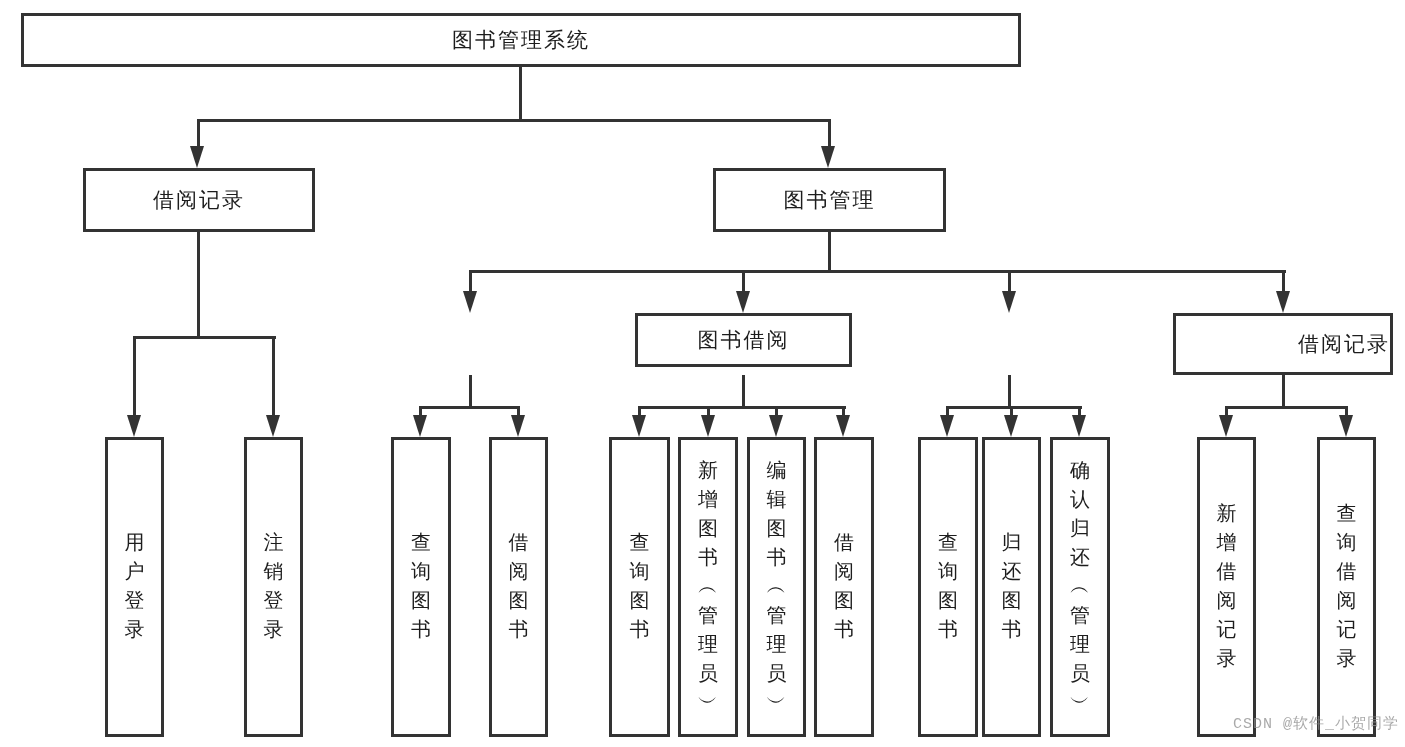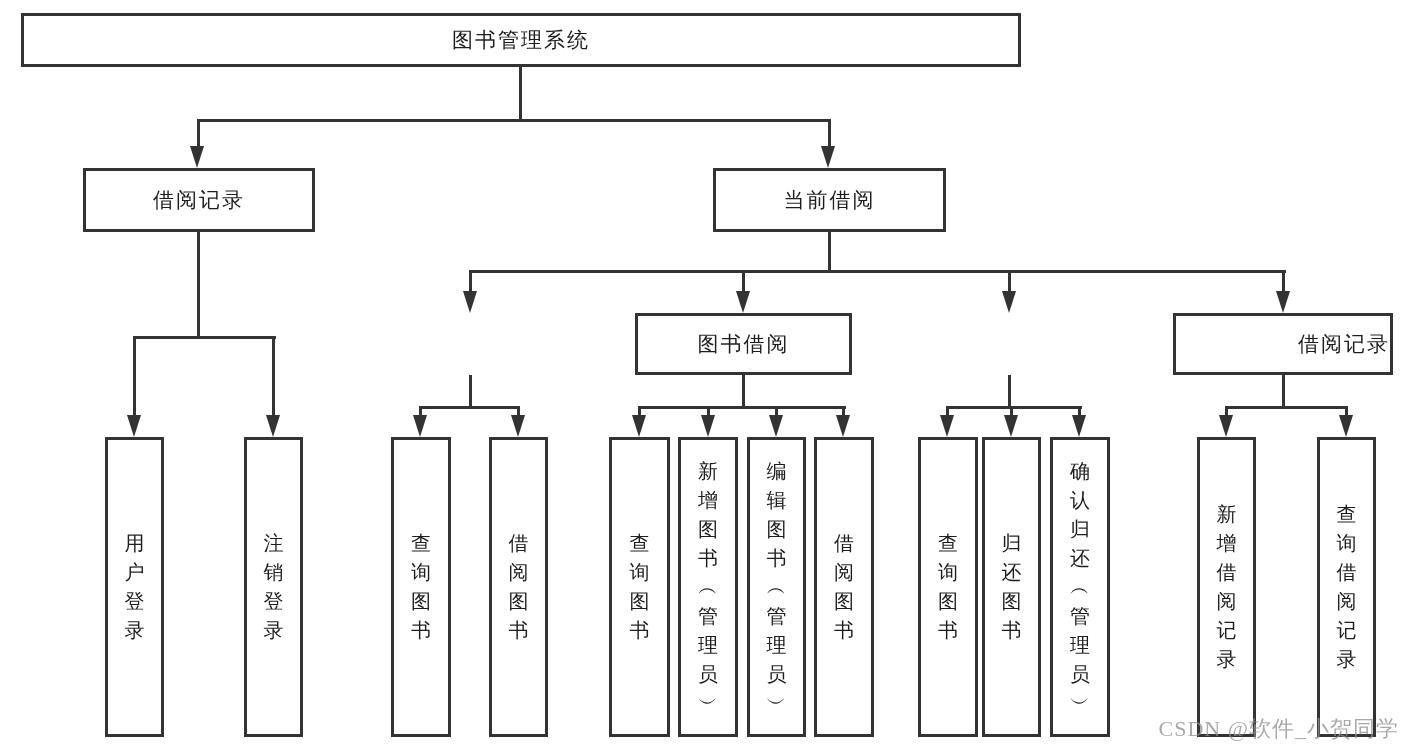--- a/index.html
+++ b/index.html
@@ -1,34 +1,34 @@
 <!DOCTYPE html>
 <html><head>
 <meta charset="utf-8">
 <style>
   html,body{margin:0;padding:0;background:#ffffff;}
   #canvas{
     position:relative;width:1405px;height:747px;background:#ffffff;
-    font-family:Liberation Serif, serif;overflow:hidden;
+    font-family:Liberation Mono, monospace;overflow:hidden;
   }
   .box{
     position:absolute;box-sizing:border-box;border:3px solid #333333;background:#ffffff;
     display:flex;align-items:center;justify-content:center;
   }
   .hlabel{font-size:21px;color:#1d1d1d;letter-spacing:2px;white-space:nowrap;}
   .vbox{flex-direction:column;}
   .vbox .vch{display:block;font-size:20px;line-height:29px;color:#1d1d1d;text-align:center;}
   .line{position:absolute;background:#333333;}
   .arrow{
     position:absolute;width:0;height:0;
     border-left:7px solid transparent;border-right:7px solid transparent;
     border-top:22px solid #333333;
   }
   .watermark{
-    position:absolute;right:6px;top:714px;font-size:22px;letter-spacing:1px;
+    position:absolute;right:6px;top:714px;font-size:15px;letter-spacing:1px;
     color:rgba(145,145,145,0.78);z-index:5;white-space:nowrap;
   }
 </style>
 </head>
 <body>
 
 <div id="canvas">
 
   <div class="box" style="left:21px;top:13px;width:1000px;height:54px;">
     <span class="hlabel">图书管理系统</span>
@@ -38,42 +38,42 @@
   <div class="line" style="left:197px;top:119px;width:634px;height:3px;"></div>
   <div class="line" style="left:197px;top:119px;width:3px;height:31px;"></div>
   <div class="arrow" style="left:190px;top:146px;"></div>
   <div class="line" style="left:828px;top:119px;width:3px;height:31px;"></div>
   <div class="arrow" style="left:821px;top:146px;"></div>
 
   <div class="box" style="left:83px;top:168px;width:232px;height:64px;">
     <span class="hlabel">借阅记录</span>
   </div>
   <div class="box" style="left:713px;top:168px;width:233px;height:64px;">
-    <span class="hlabel">当前借阅</span>
+    <span class="hlabel">图书管理</span>
   </div>
 
   <div class="line" style="left:197px;top:232px;width:3px;height:107px;"></div>
   <div class="line" style="left:133px;top:336px;width:143px;height:3px;"></div>
   <div class="line" style="left:133px;top:336px;width:3px;height:84px;"></div>
   <div class="arrow" style="left:127px;top:415px;"></div>
   <div class="line" style="left:272px;top:336px;width:3px;height:84px;"></div>
   <div class="arrow" style="left:266px;top:415px;"></div>
 
   <div class="line" style="left:828px;top:232px;width:3px;height:41px;"></div>
   <div class="line" style="left:469px;top:270px;width:817px;height:3px;"></div>
   <div class="line" style="left:469px;top:270px;width:3px;height:25px;"></div>
   <div class="arrow" style="left:463px;top:291px;"></div>
   <div class="line" style="left:742px;top:270px;width:3px;height:25px;"></div>
   <div class="arrow" style="left:736px;top:291px;"></div>
   <div class="line" style="left:1008px;top:270px;width:3px;height:25px;"></div>
   <div class="arrow" style="left:1002px;top:291px;"></div>
   <div class="line" style="left:1282px;top:270px;width:3px;height:25px;"></div>
   <div class="arrow" style="left:1276px;top:291px;"></div>
 
-  <div class="box" style="left:635px;top:313px;width:217px;height:62px;">
+  <div class="box" style="left:635px;top:313px;width:217px;height:54px;">
     <span class="hlabel">图书借阅</span>
   </div>
   <div class="box" style="left:1173px;top:313px;width:220px;height:62px;justify-content:flex-end;">
     <span class="hlabel">借阅记录</span>
   </div>
 
   <div class="line" style="left:469px;top:375px;width:3px;height:34px;"></div>
   <div class="line" style="left:419px;top:406px;width:101px;height:3px;"></div>
   <div class="line" style="left:419px;top:406px;width:3px;height:14px;"></div>
   <div class="arrow" style="left:413px;top:415px;"></div>

